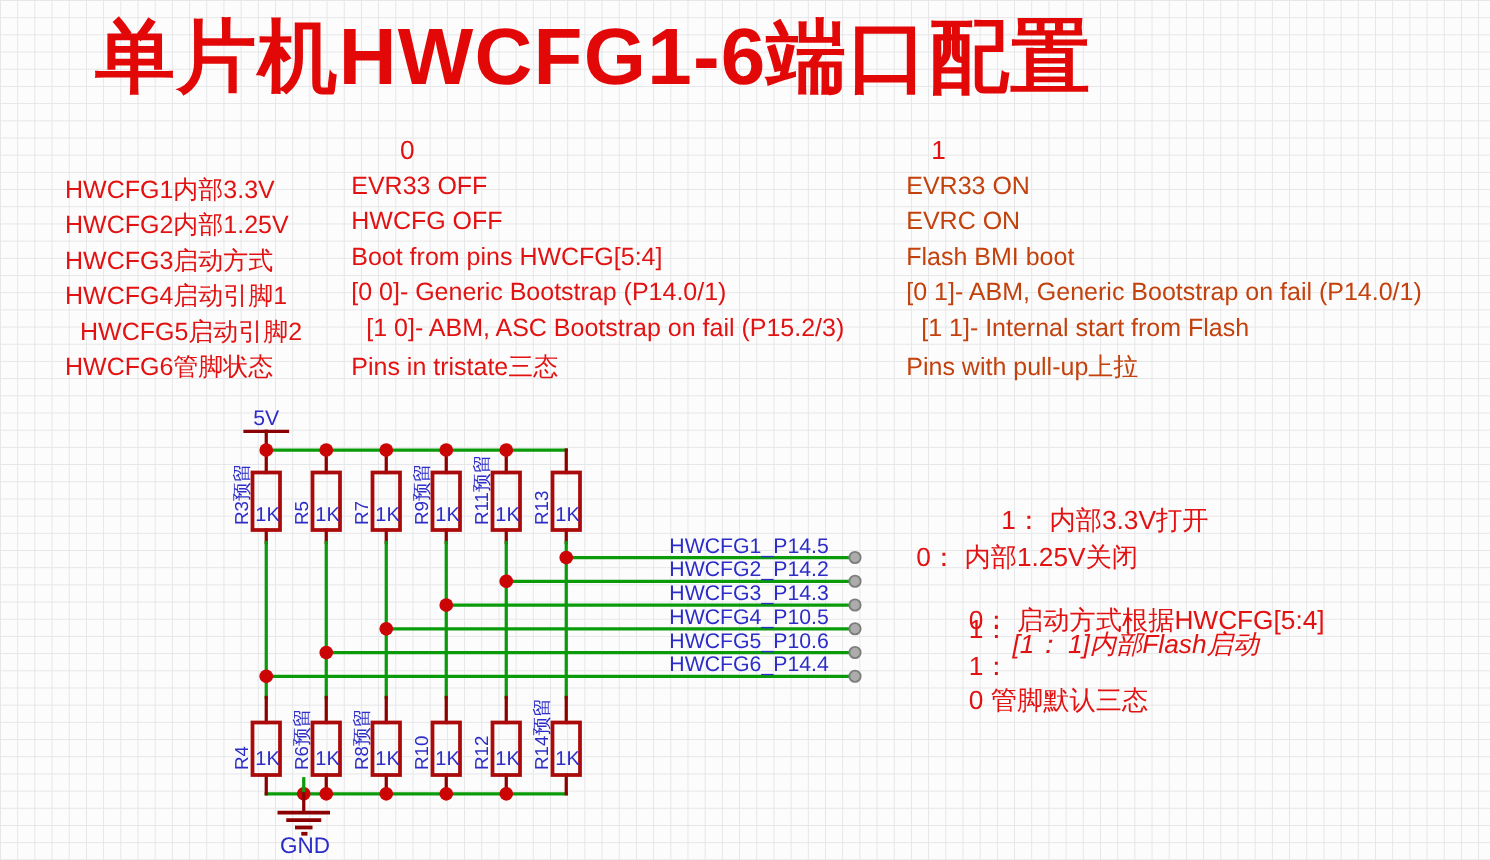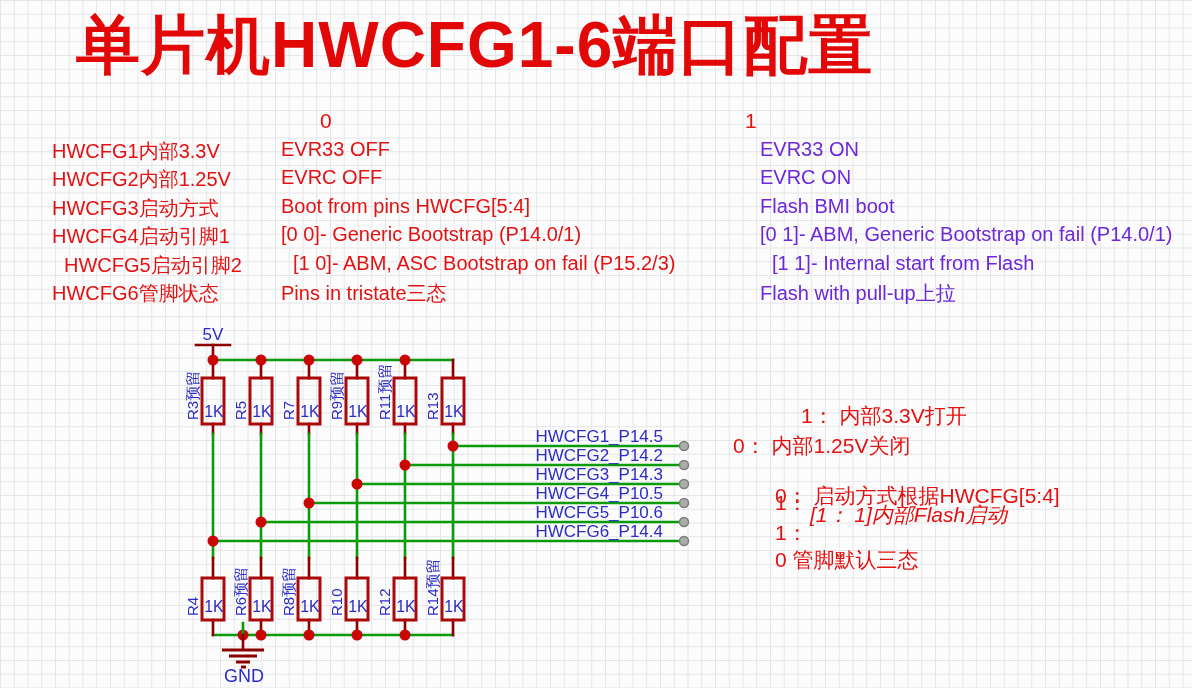--- a/index.html
+++ b/index.html
@@ -14,21 +14,21 @@
   }
   .title{
     position:absolute;left:76px;top:2px;
     font-size:64px;font-weight:bold;color:#e30808;
     letter-spacing:1px;white-space:nowrap;
   }
   .hdr{position:absolute;font-size:21px;color:#e31212;}
   .cfg-row{position:absolute;left:0;width:968px;height:28px;font-size:20px;white-space:nowrap;}
   .cfg-row .c-label{position:absolute;left:52px;color:#e31212;}
   .cfg-row .c-col0{position:absolute;left:281px;color:#e31212;}
-  .cfg-row .c-col1{position:absolute;left:760px;color:#6d28d9;}
+  .cfg-row .c-col1{position:absolute;left:725px;color:#c2410c;}
   .anno{position:absolute;font-size:21px;color:#e31212;white-space:nowrap;}
   svg{position:absolute;left:0;top:0;}
   .wire{stroke:#0a9b0a;stroke-width:2.6;fill:none;stroke-linecap:square;}
   .lead{stroke:#8b0000;stroke-width:2.6;fill:none;stroke-linecap:square;}
   .gndbar{stroke:#8b0000;stroke-width:3;fill:none;}
   .rbody{fill:none;stroke:#aa0a0a;stroke-width:3;}
   .dot{fill:#cb0404;stroke:none;}
   .pin{fill:#acacac;stroke:#7d7d7d;stroke-width:1.5;}
   .btxt{fill:#2c2cc8;font-family:"Liberation Sans",sans-serif;}
   .rname{font-size:15px;}
@@ -44,42 +44,42 @@
 <div class="hdr" style="left:320px;top:109px;">0</div>
 <div class="hdr" style="left:745px;top:109px;">1</div>
 
 <div class="cfg-row" style="top:138px;">
   <span class="c-label">HWCFG1内部3.3V</span>
   <span class="c-col0">EVR33 OFF</span>
   <span class="c-col1">EVR33 ON</span>
 </div>
 <div class="cfg-row" style="top:166px;">
   <span class="c-label">HWCFG2内部1.25V</span>
-  <span class="c-col0">EVRC OFF</span>
+  <span class="c-col0">HWCFG OFF</span>
   <span class="c-col1">EVRC ON</span>
 </div>
 <div class="cfg-row" style="top:195px;">
   <span class="c-label">HWCFG3启动方式</span>
   <span class="c-col0">Boot from pins HWCFG[5:4]</span>
   <span class="c-col1">Flash BMI boot</span>
 </div>
 <div class="cfg-row" style="top:223px;">
   <span class="c-label">HWCFG4启动引脚1</span>
   <span class="c-col0">[0 0]- Generic Bootstrap (P14.0/1)</span>
   <span class="c-col1">[0 1]- ABM, Generic Bootstrap on fail (P14.0/1)</span>
 </div>
 <div class="cfg-row" style="top:252px;margin-left:12px;">
   <span class="c-label">HWCFG5启动引脚2</span>
   <span class="c-col0">[1 0]- ABM, ASC Bootstrap on fail (P15.2/3)</span>
   <span class="c-col1">[1 1]- Internal start from Flash</span>
 </div>
 <div class="cfg-row" style="top:280px;">
   <span class="c-label">HWCFG6管脚状态</span>
   <span class="c-col0">Pins in tristate三态</span>
-  <span class="c-col1">Flash with pull-up上拉</span>
+  <span class="c-col1">Pins with pull-up上拉</span>
 </div>
 
 <div class="anno" style="left:775px;top:402px;margin-left:26px;">1： 内部3.3V打开</div>
 <div class="anno" style="left:733px;top:432px;">0： 内部1.25V关闭</div>
 <div class="anno" style="left:775px;top:482px;">0： 启动方式根据HWCFG[5:4]</div>
 <div class="anno" style="left:775px;top:489px;">1：</div>
 <div class="anno" style="left:810px;top:501px;font-style:italic;">[1： 1]内部Flash启动</div>
 <div class="anno" style="left:775px;top:519px;">1：</div>
 <div class="anno" style="left:775px;top:546px;">0 管脚默认三态</div>
 

